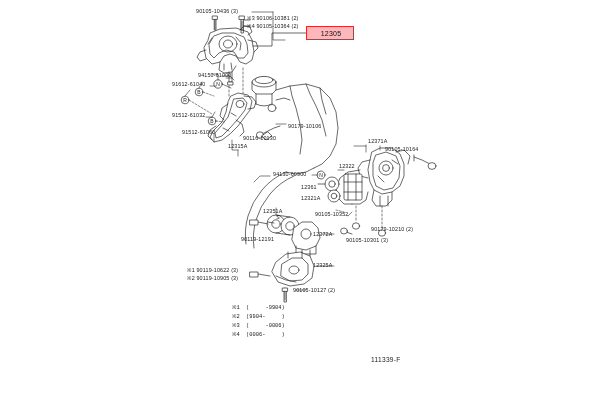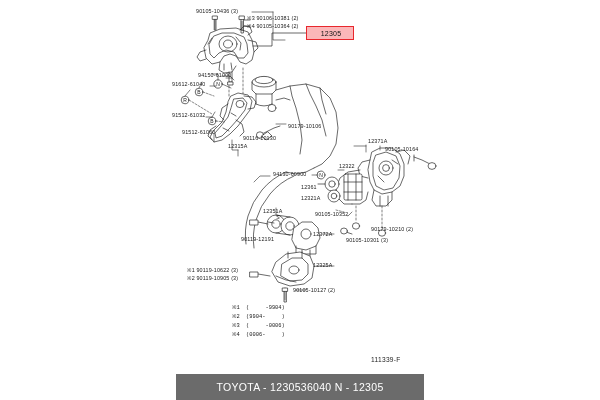--- a/index.html
+++ b/index.html
@@ -381,17 +381,14 @@
       <span class="note-line" style="left:14px; top:0px;">(0006-     )</span>
     </div>
   </div>
 
   <div id="highlight-box">
     <div id="highlight-label">12305</div>
   </div>
 
   <div id="ref-code">111339-F</div>
 
-  <div id="title-bar">
-    <span id="title-bar-text">TOYOTA - 1230536040     N - 12305</span>
-  </div>
 
 </div>
 
 </body></html>

